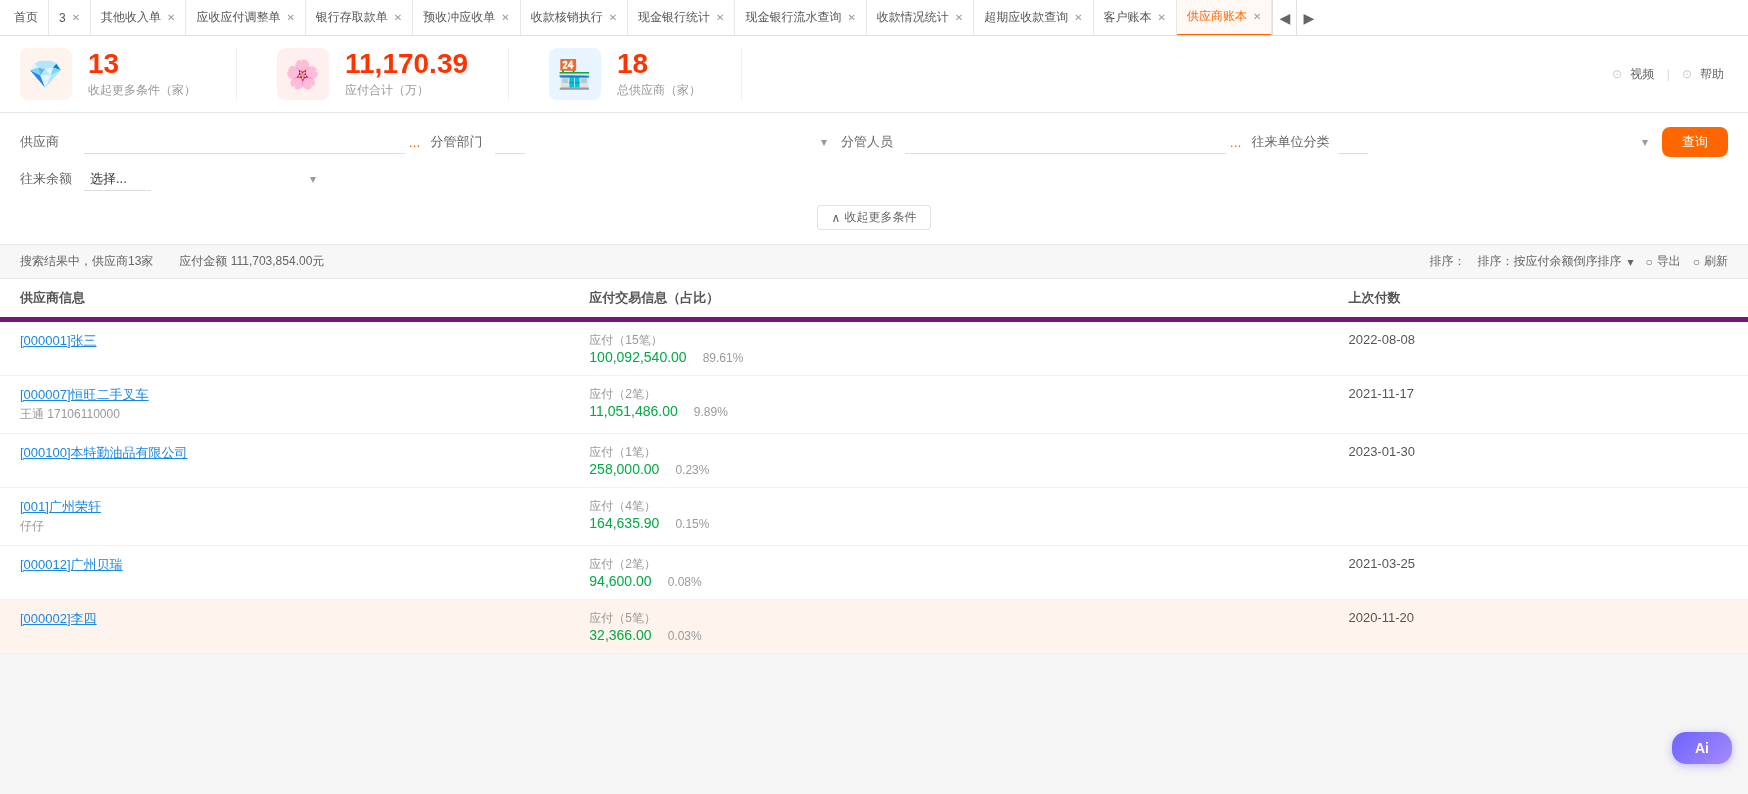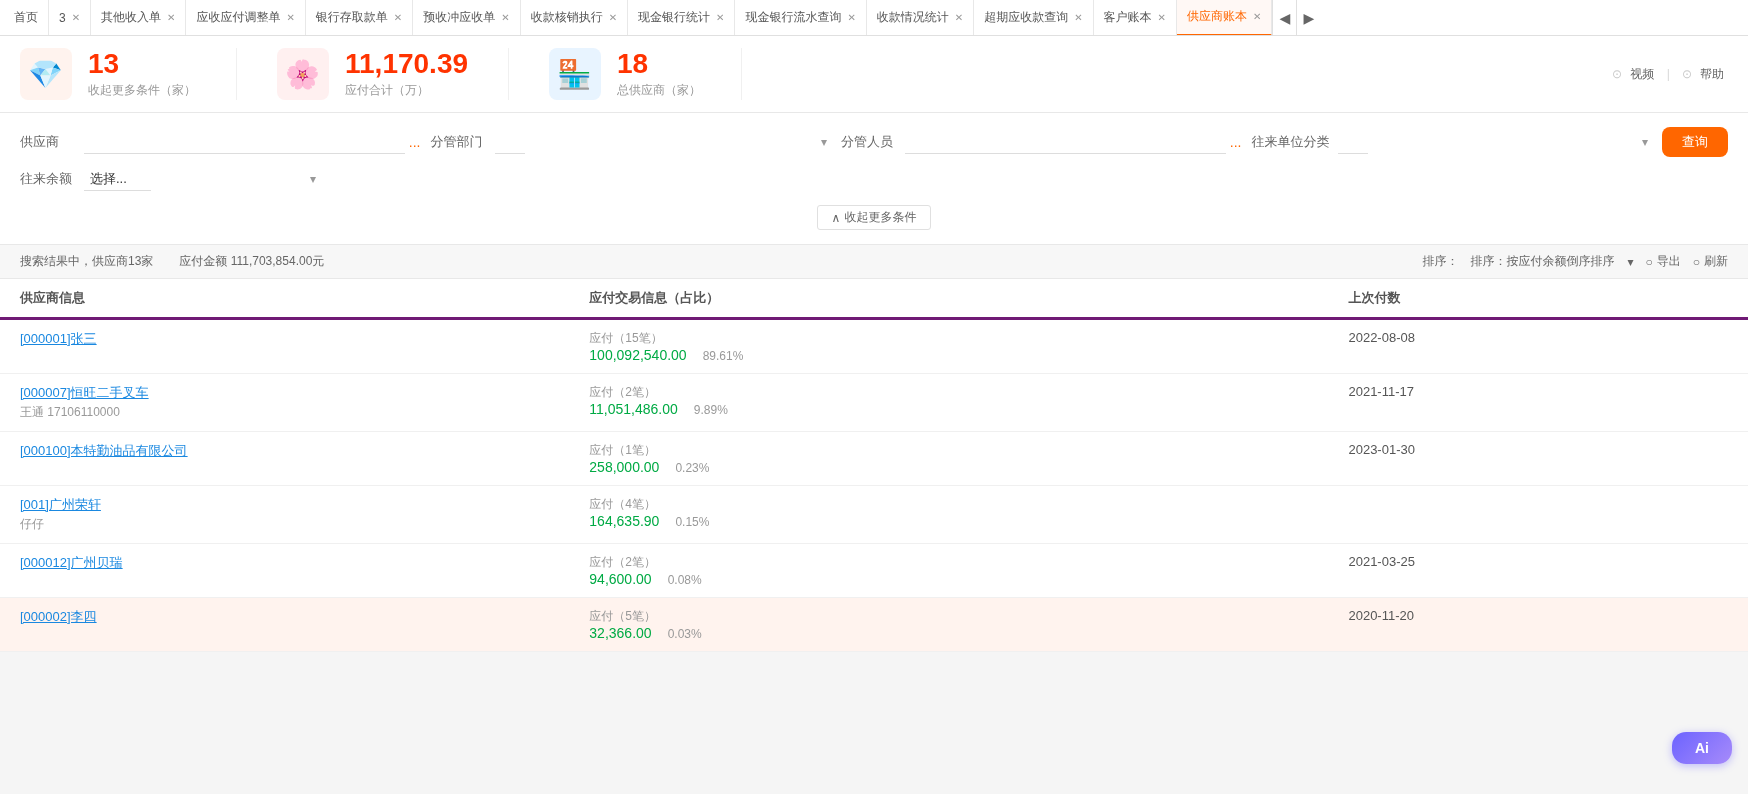--- a/index.html
+++ b/index.html
@@ -188,41 +188,41 @@
       color: #666;
     }
     .result-bar-left { display: flex; gap: 26px; }
     .result-bar-right { display: flex; align-items: center; gap: 12px; color: #666; justify-content: flex-end; }
     .sort-btn {
       cursor: pointer;
       color: #666;
       font-size: 12px;
       display: flex;
       align-items: center;
-      gap: 13px;
+      gap: 6px;
     }
     .action-btn {
       font-size: 12px;
       color: #666;
       cursor: pointer;
       display: flex;
       align-items: center;
       gap: 4px;
     }
 
     
     .data-table {
       background: #fff;
       width: 100%;
     }
     .table-header {
       display: flex;
       padding: 10px 20px;
       background: #fff;
-      border-bottom: 3px solid #701a75;
+      border-bottom: 5px solid #701a75;
       font-size: 13px;
       font-weight: bold;
       color: #555;
     }
     .col-supplier { flex: 3; }
     .col-payable { flex: 4; }
     .col-lastpay { flex: 2; }
 
     .table-row {
       display: flex;

